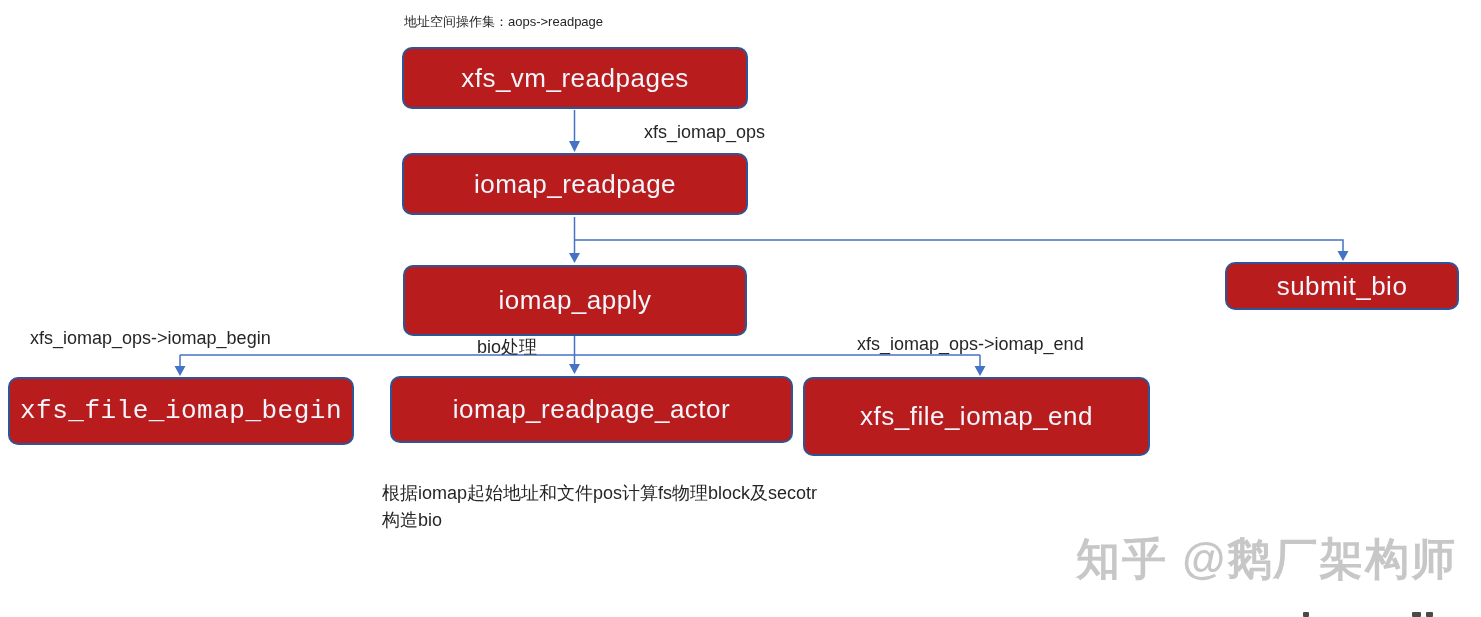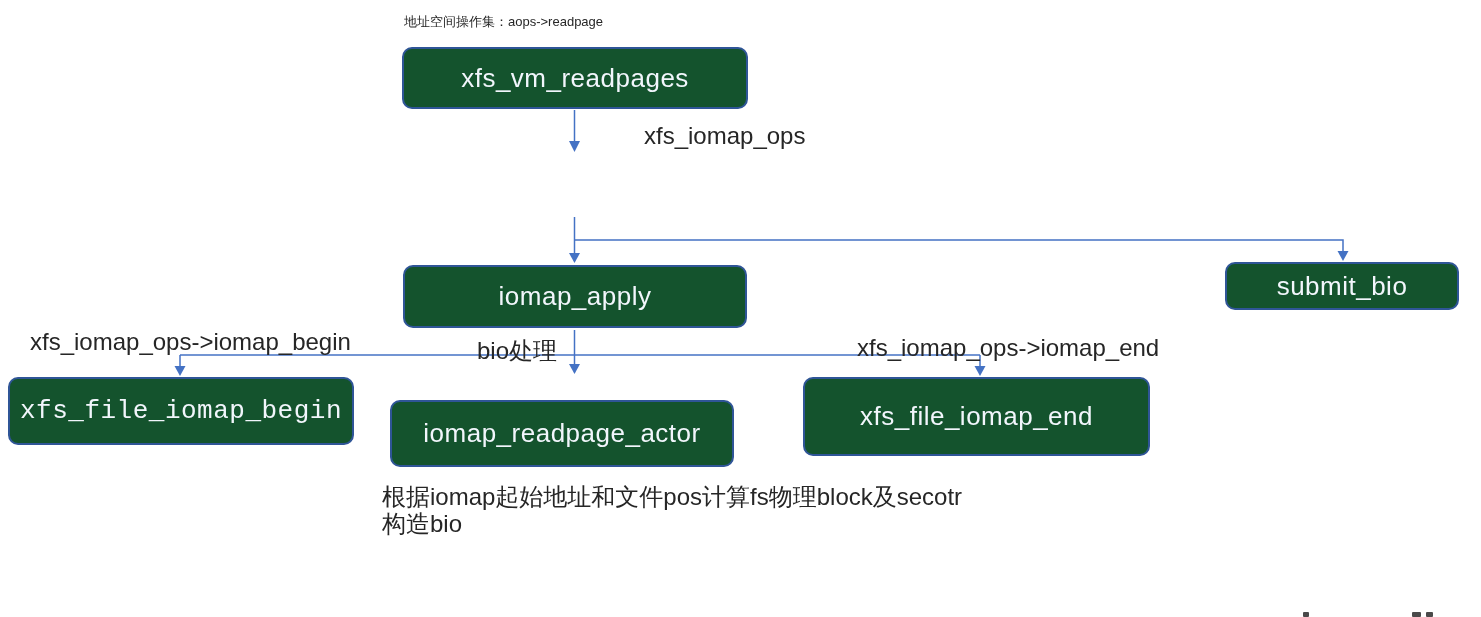--- a/index.html
+++ b/index.html
@@ -4,33 +4,33 @@
 <style>
   html,body{margin:0;padding:0;}
   body{
     width:1481px;height:617px;position:relative;overflow:hidden;
     background:#ffffff;
     font-family:"Liberation Sans","DejaVu Sans",sans-serif;
   }
   .stage{position:absolute;left:0;top:0;width:1481px;height:617px;}
   .node{
     position:absolute;
-    background:#14532d;
+    background:#b91c1c;
     border:2px solid #2F5597;
     border-radius:10px;
     color:#F2F6FC;
     display:flex;align-items:center;justify-content:center;
     font-size:26px;
     box-sizing:border-box;
     letter-spacing:0.5px;
   }
   .lbl{
     position:absolute;
     color:#262626;
-    font-size:24px;
+    font-size:18px;
     white-space:nowrap;
     line-height:1.2;
   }
   .top-label{font-size:13px;}
   .connectors{position:absolute;left:0;top:0;pointer-events:none;}
   .watermark{
     position:absolute;left:1076px;top:530px;
     font-size:44px;font-weight:700;
     color:#C7C7C7;
     letter-spacing:2px;
@@ -77,30 +77,32 @@
   <div class="lbl" style="left:477px;top:337px;">bio处理</div>
 
   <div class="lbl" style="left:857px;top:334px;">xfs_iomap_ops-&gt;iomap_end</div>
 
   <div class="lbl" style="left:382px;top:483px;">根据iomap起始地址和文件pos计算fs物理block及secotr</div>
 
   <div class="lbl" style="left:382px;top:510px;">构造bio</div>
 
   <div class="node" style="left:402px;top:47px;width:346px;height:62px;">xfs_vm_readpages</div>
 
+  <div class="node" style="left:402px;top:153px;width:346px;height:62px;">iomap_readpage</div>
 
-  <div class="node" style="left:403px;top:265px;width:344px;height:63px;">iomap_apply</div>
+  <div class="node" style="left:403px;top:265px;width:344px;height:71px;">iomap_apply</div>
 
   <div class="node" style="left:1225px;top:262px;width:234px;height:48px;">submit_bio</div>
 
   <div class="node" style="left:8px;top:377px;width:346px;height:68px;font-family:Liberation Mono, monospace;">xfs_file_iomap_begin</div>
 
-  <div class="node" style="left:390px;top:376px;width:344px;height:67px;margin-top:24px;">iomap_readpage_actor</div>
+  <div class="node" style="left:390px;top:376px;width:403px;height:67px;">iomap_readpage_actor</div>
 
   <div class="node" style="left:803px;top:377px;width:347px;height:79px;">xfs_file_iomap_end</div>
 
 
+  <div class="watermark">知乎 @鹅厂架构师</div>
 
   <div class="fragment" style="left:1303px;top:612px;width:6px;height:5px;"></div>
   <div class="fragment" style="left:1412px;top:612px;width:9px;height:5px;"></div>
   <div class="fragment" style="left:1426px;top:612px;width:7px;height:5px;"></div>
 
 </div>
 
 </body></html>

